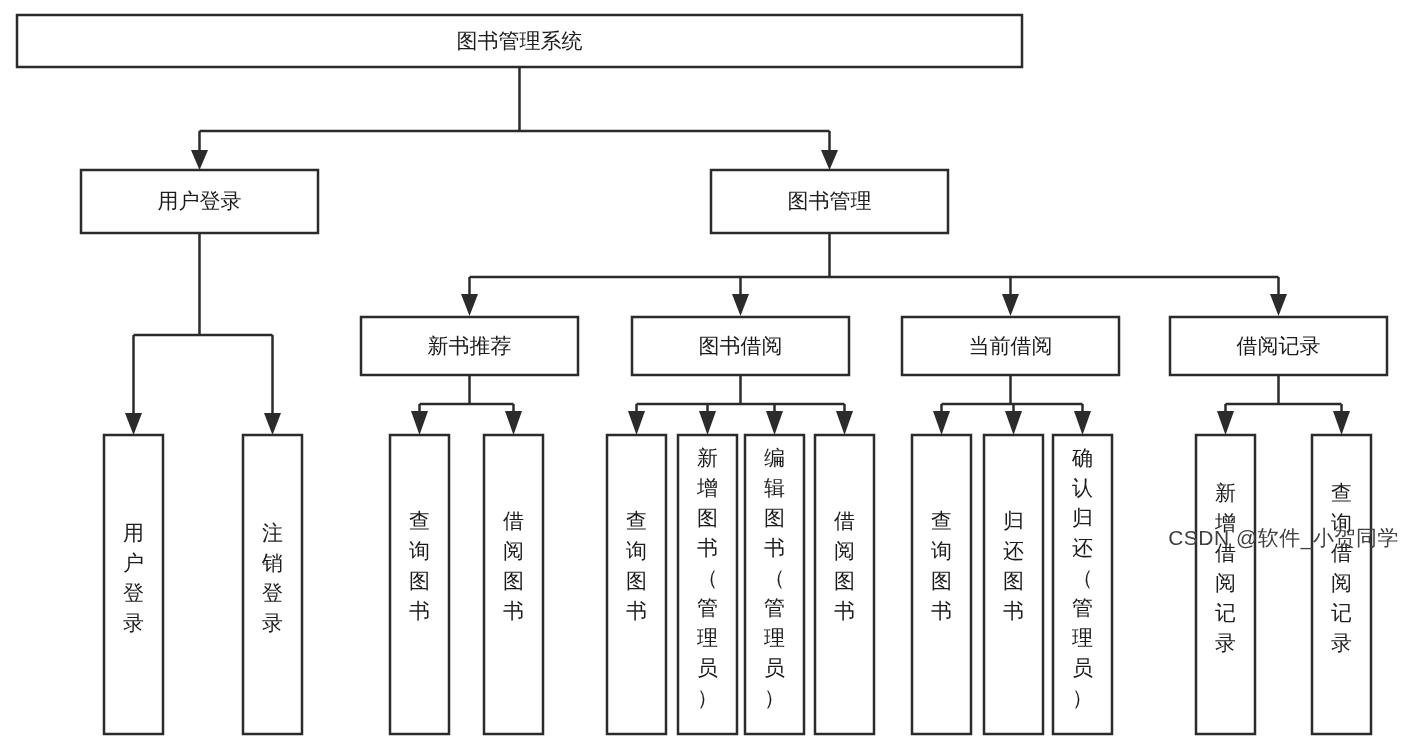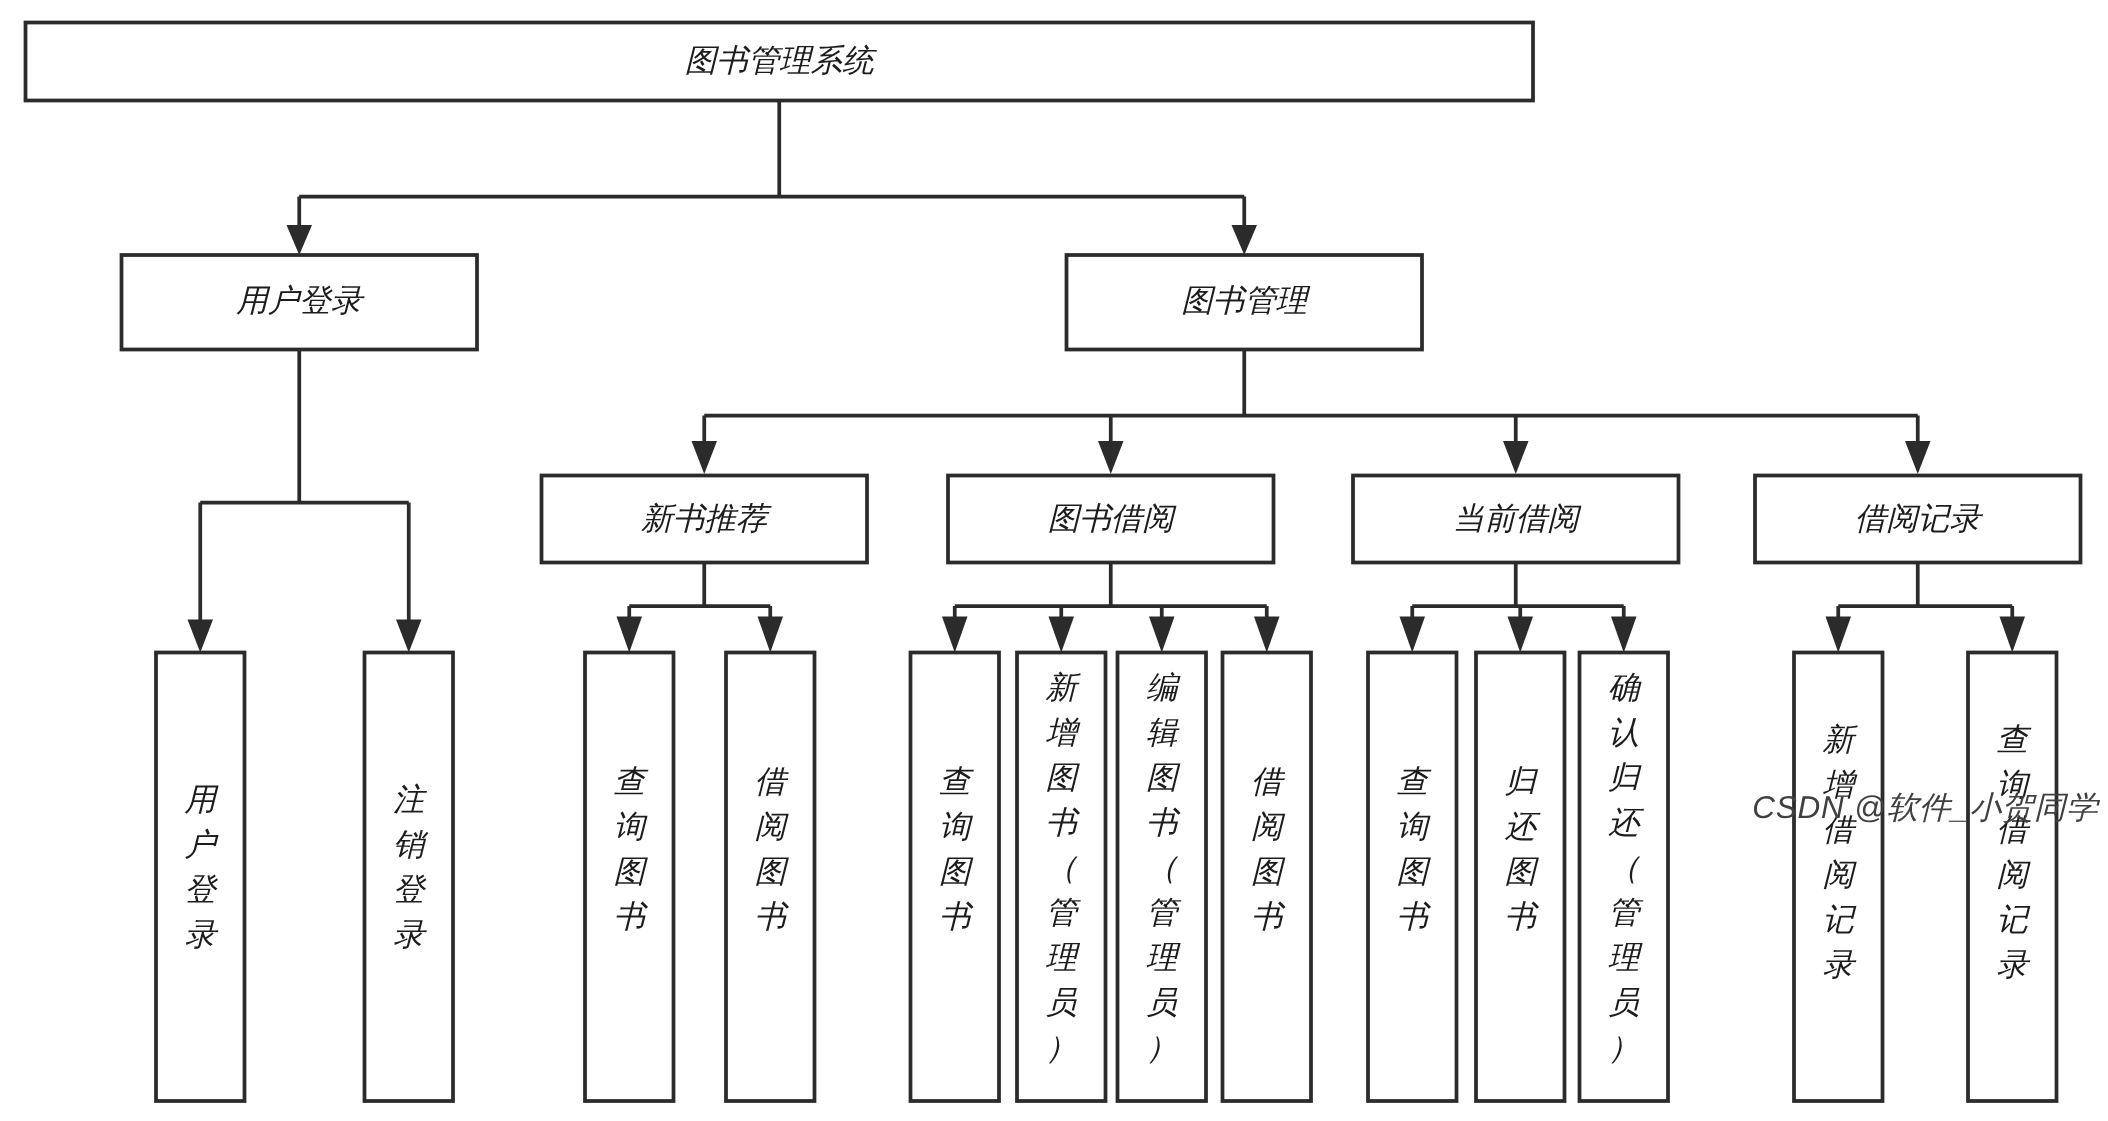--- a/index.html
+++ b/index.html
@@ -11,21 +11,20 @@
     width: 1405px;
     height: 747px;
     font-family: "Liberation Sans", "DejaVu Sans", sans-serif;
     overflow: hidden;
   }
   #diagram-root {
     position: relative;
     width: 1405px;
     height: 556px;
     background: #ffffff;
-    font-style: italic;
   }
   svg#flow-svg {
     position: absolute;
     top: 0;
     left: 0;
     width: 1405px;
     height: 747px;
     display: block;
   }
   .node-box {

